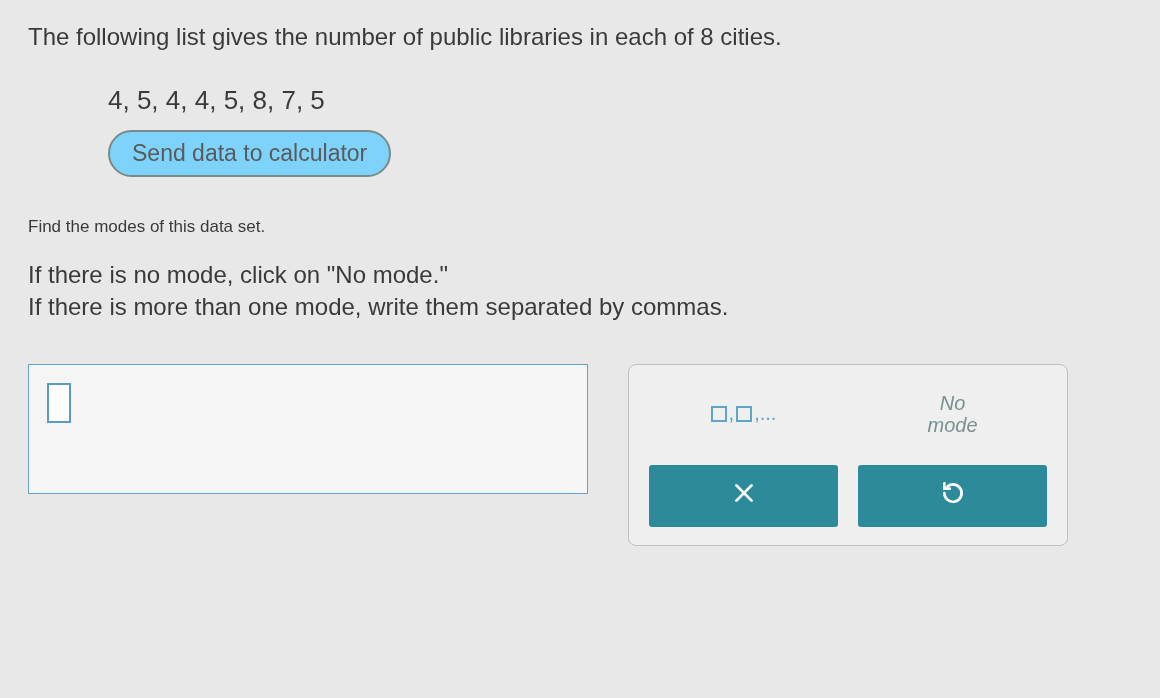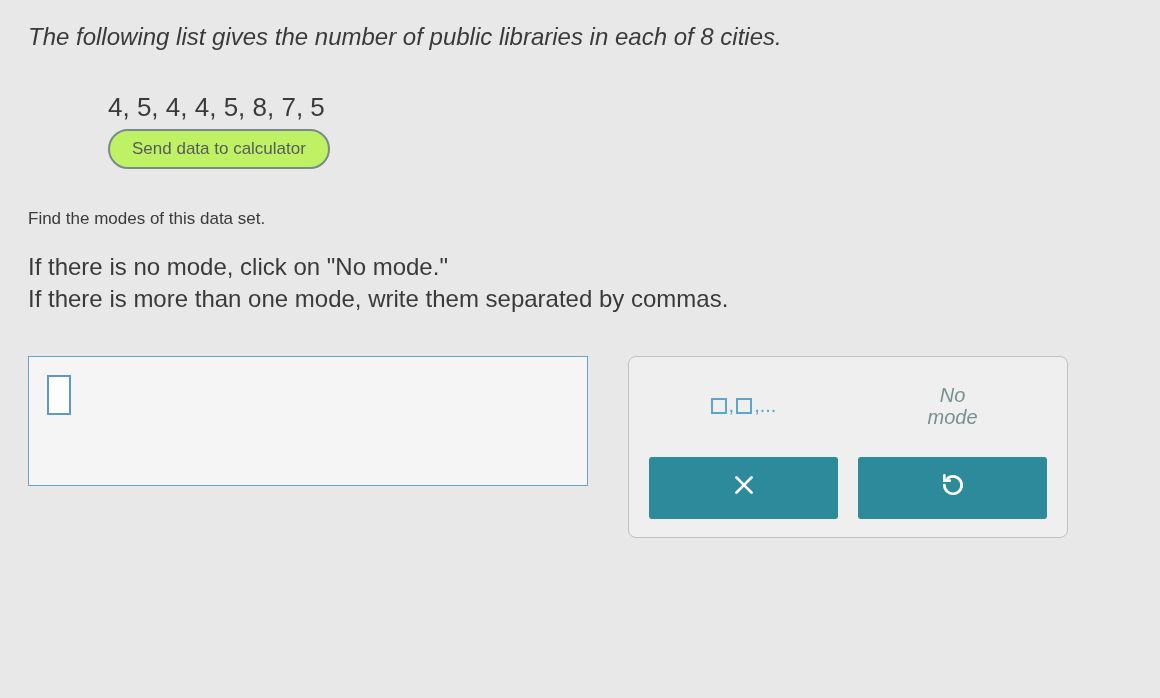--- a/index.html
+++ b/index.html
@@ -11,37 +11,36 @@
       font-family: Arial, Helvetica, sans-serif;
       background: #e8e8e8;
       width: 1160px;
       height: 698px;
       padding: 20px 28px;
       color: #3a3a3a;
       font-size: 24px;
       line-height: 1.4;
     }
     .intro {
-      margin-bottom: 35px;
-      font-style: italic;
+      margin-bottom: 28px;
     }
     .data-list {
       margin-left: 80px;
       font-size: 26px;
-      margin-bottom: 4px;
+      margin-bottom: 12px;
     }
     .send-button {
       margin-left: 80px;
       display: inline-block;
       border: 2px solid #7a8a8a;
       border-radius: 24px;
       padding: 8px 22px;
-      font-size: 17px;
+      font-size: 23px;
       color: #5a5a5a;
-      background: #bef264;
+      background: #7dd3fc;
       cursor: pointer;
       font-family: inherit;
     }
     .instruction {
       margin-top: 38px;
       margin-bottom: 20px;
       font-size: 17px;
     }
     .subinstruction {
       font-size: 24px;

